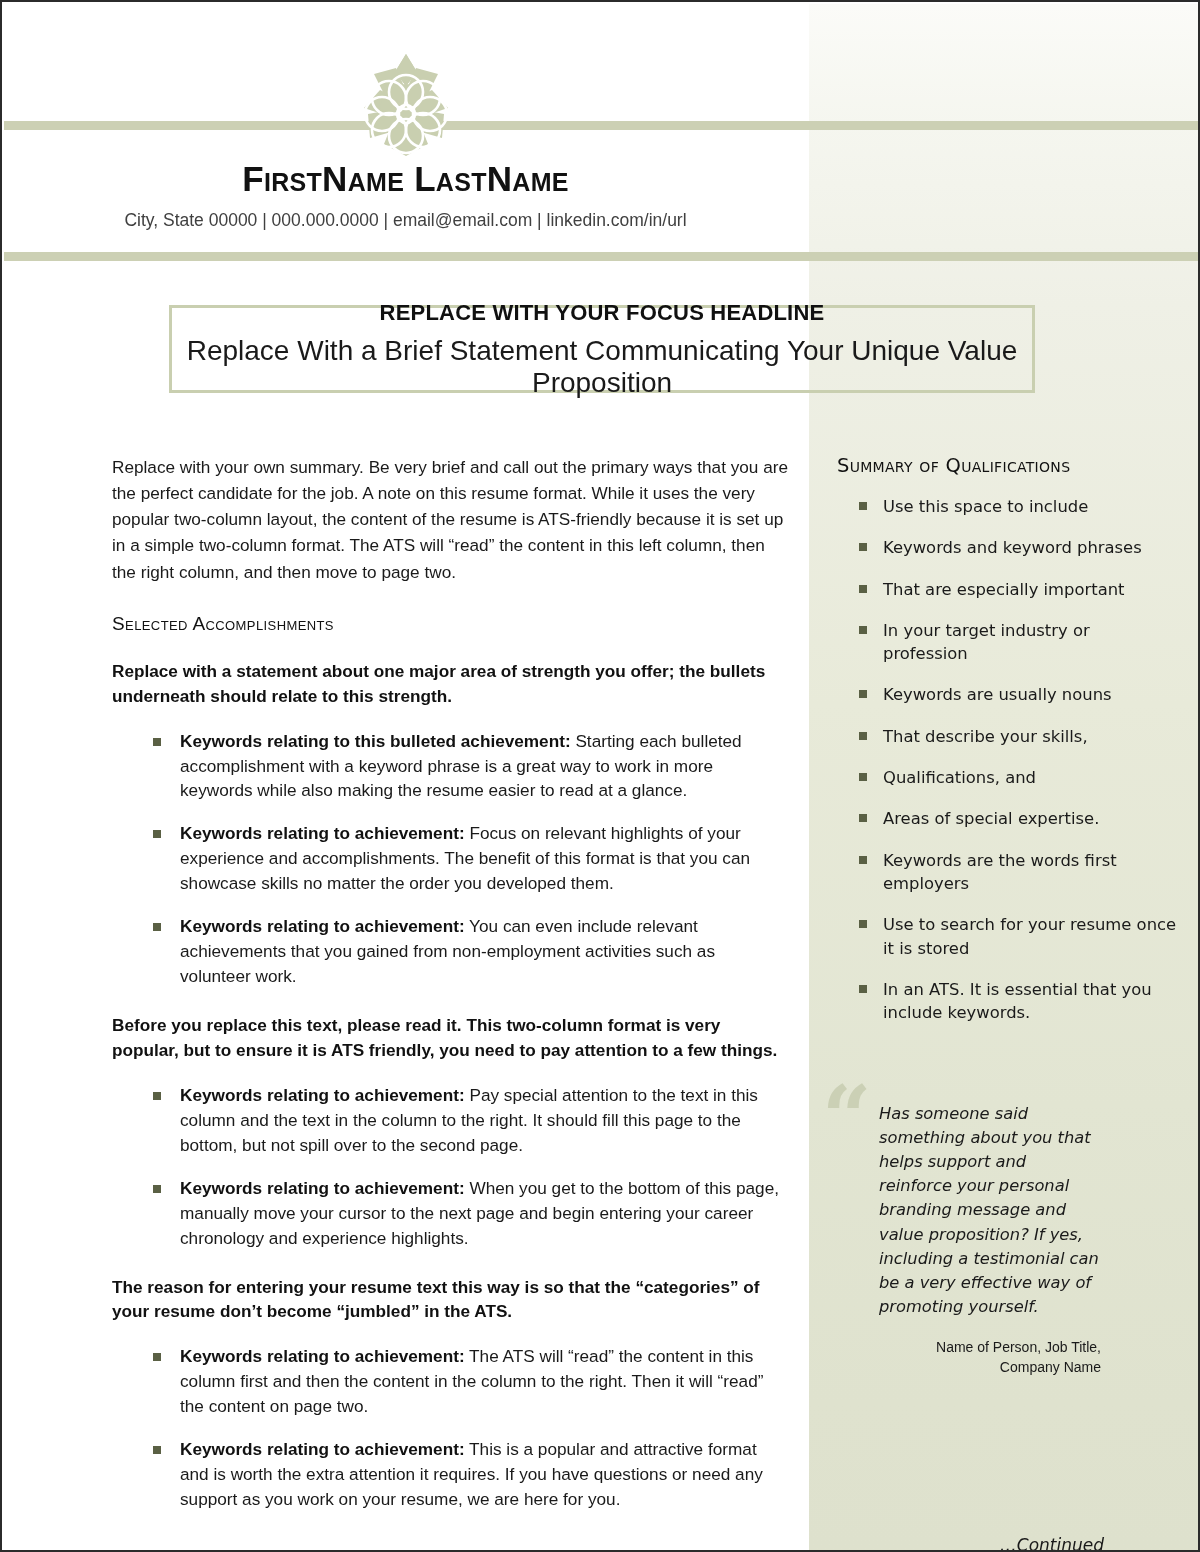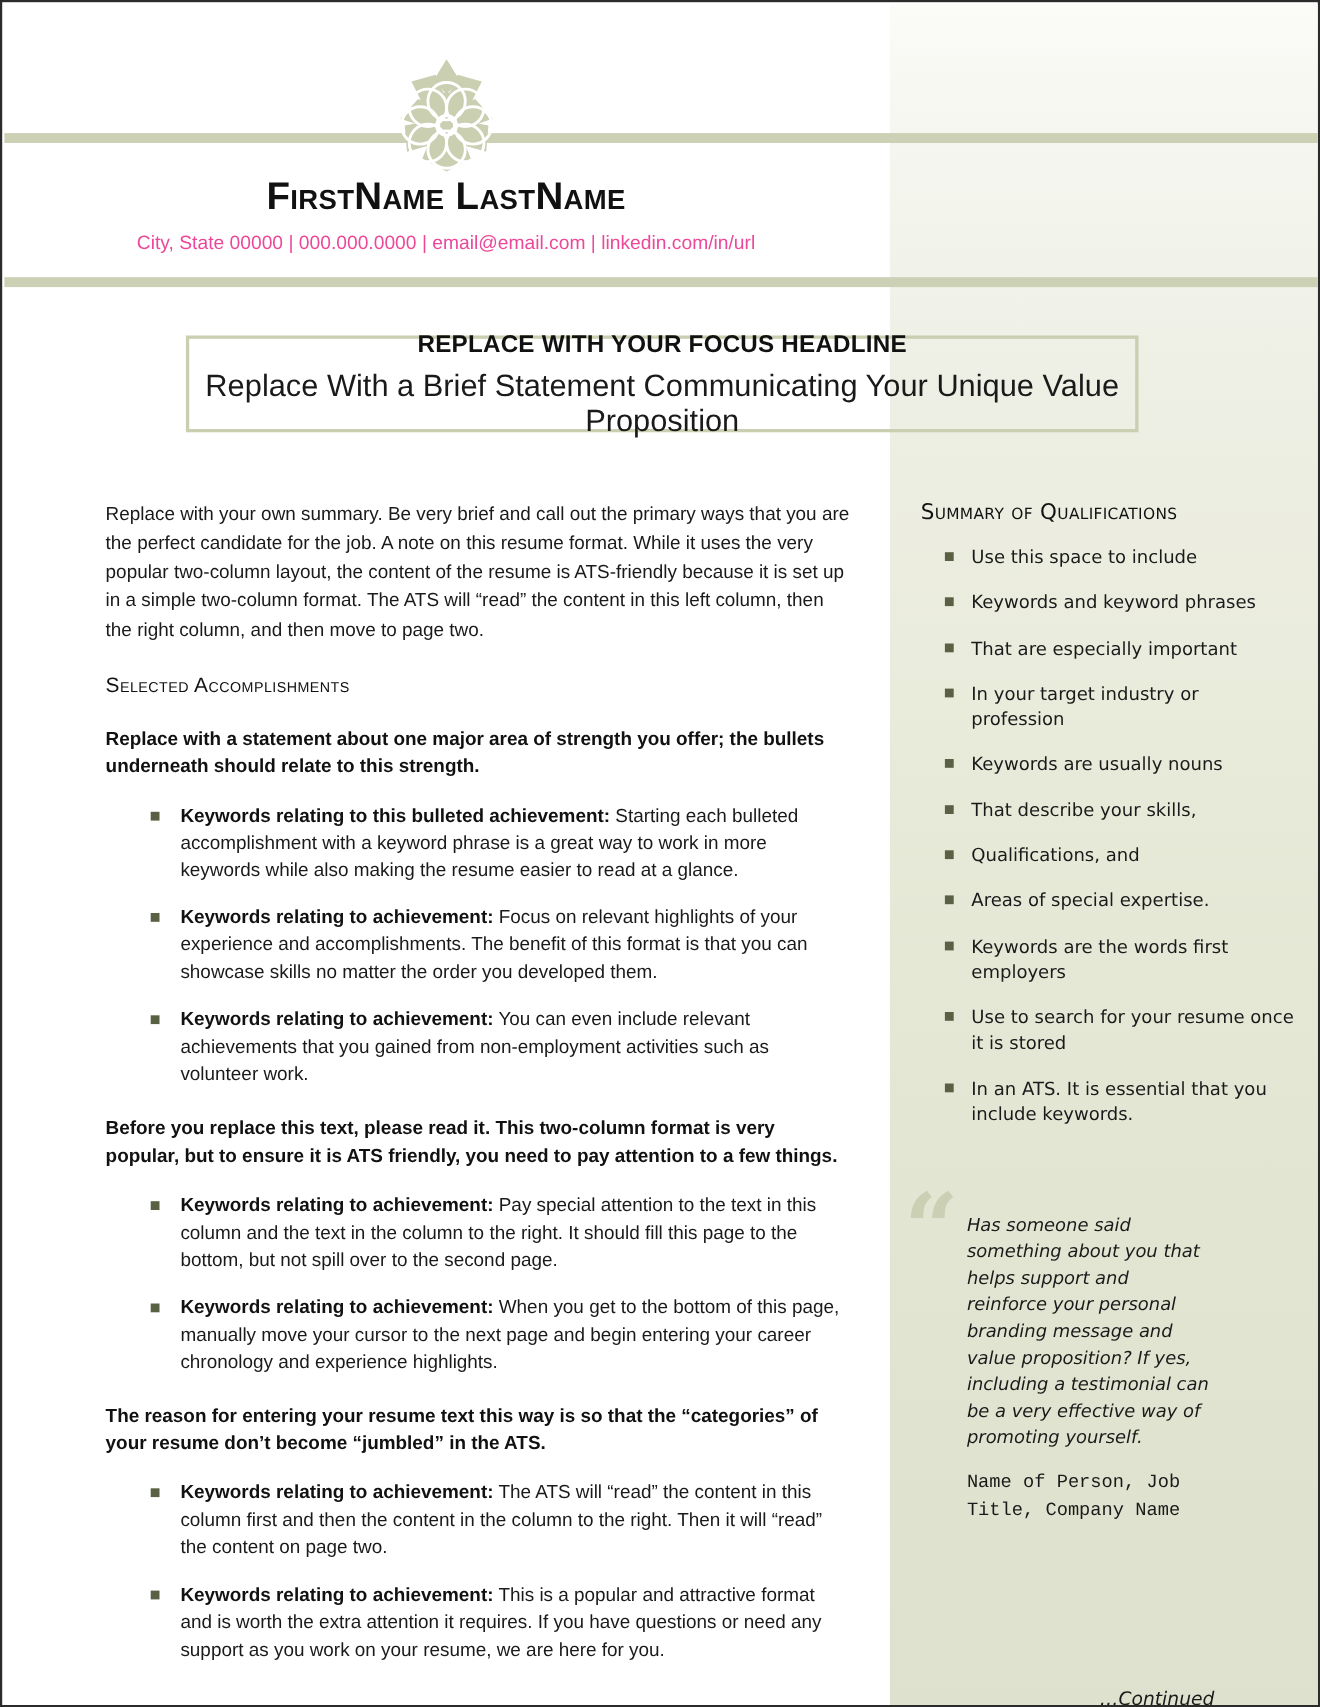--- a/index.html
+++ b/index.html
@@ -73,21 +73,21 @@
     font-weight: bold;
     letter-spacing: 0.3px;
     color: #111111;
     font-variant: small-caps;
     line-height: 1.1;
     margin: 0;
     white-space: nowrap;
   }
   .contact-line {
     font-size: 17.5px;
-    color: #ec4899;
+    color: #404040;
     margin-top: 11px;
     white-space: nowrap;
   }
 
   
   .headline-box {
     position: absolute;
     left: 167px;
     top: 303px;
     width: 866px;
@@ -110,21 +110,21 @@
   .headline-sub {
     font-size: 28px;
     color: #1a1a1a;
     margin-top: 9px;
     text-align: center;
   }
 
   
   .left-col {
     position: absolute;
-    left: 94px;
+    left: 110px;
     top: 452px;
     width: 676px;
     z-index: 3;
   }
   .summary-para {
     font-size: 17.2px;
     line-height: 1.52;
     color: #1a1a1a;
     margin: 0;
     text-align: left;
@@ -233,24 +233,25 @@
     font-size: 16.3px;
     line-height: 1.48;
     font-style: italic;
     color: #1a1a1a;
     font-family: "DejaVu Sans", sans-serif;
     width: 222px;
   }
   .quote-attrib {
     margin: 18px 0 0 57px;
     width: 222px;
-    font-size: 17px;
+    font-size: 14px;
     line-height: 1.45;
     color: #1a1a1a;
-    font-family: Liberation Mono, monospace;
+    text-align: right;
+    font-family: Liberation Sans, sans-serif;
   }
 
   .continued {
     position: absolute;
     left: 820px;
     top: 1533px;
     width: 282px;
     text-align: right;
     font-size: 17px;
     font-style: italic;

